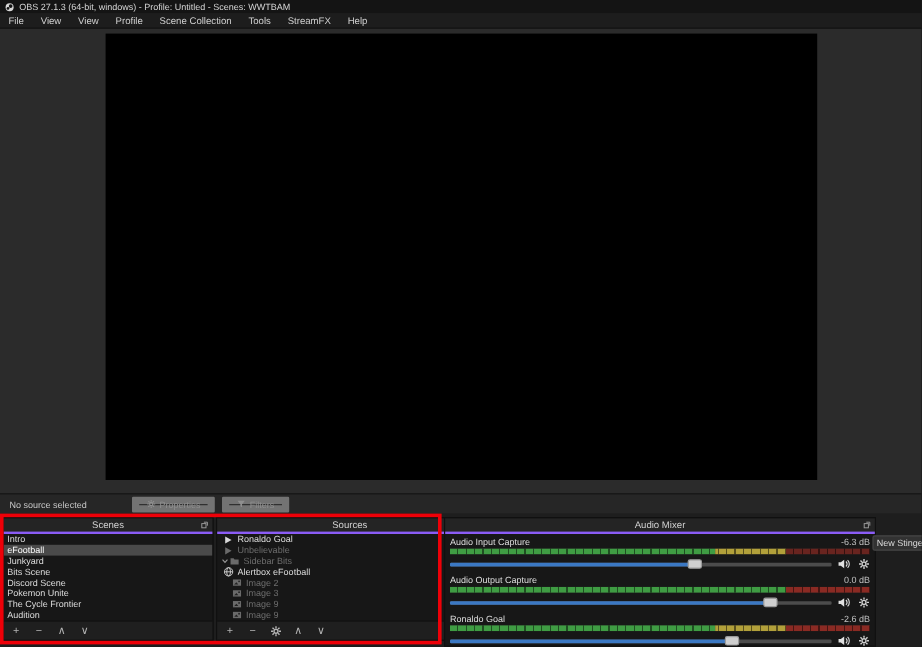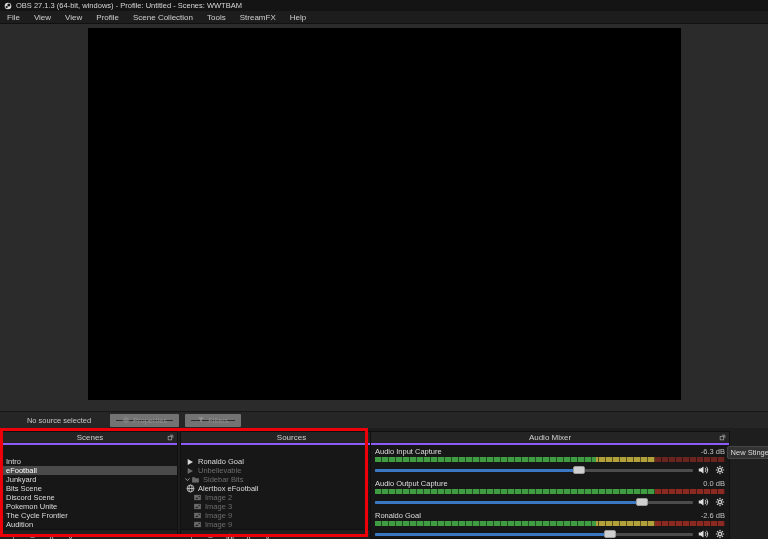--- a/index.html
+++ b/index.html
@@ -16,39 +16,39 @@
     color:#cfcfcf; border-bottom:1px solid #111; }
   .menu-item { padding:0 7px; height:13px; display:flex; align-items:center; }
 
   
   .main { position:absolute; left:0; top:24px; width:768px; height:387px; background:#2b2b2b; }
   .canvas { position:absolute; left:88px; top:4px; width:593px; height:372px; background:#000; }
 
   
   .statusbar { position:absolute; left:0; top:411px; width:768px; height:17px;
     background:#262626; display:flex; align-items:center; font-size:7.5px; color:#c7c7c7;
-    border-top:1px solid #161616;text-align:center; }
+    border-top:1px solid #161616; }
   .statusbar .msg { padding-left:8px; width:110px; }
   .sbtn { display:flex; align-items:center; gap:3px; background:#303030;
     border:6px solid #737373; border-radius:1px; height:13px; padding:0 6px;
     margin-right:6px; color:#8f8f8f; font-size:7.5px; }
 
   
   .dock { position:absolute; left:0; top:428px; width:768px; height:111px; background:#1e1e1e; }
   .panel { position:absolute; background:#171717; border:1px solid #101010; }
   .panel-header { height:13px; background:#242424; border-bottom:2px solid #8b5cf6;
     display:flex; align-items:center; justify-content:center; position:relative;
     font-size:8px; color:#d0d0d0; }
   .panel-header .hicon { position:absolute; right:3px; top:2px; color:#9a9a9a; }
 
   #scenes-panel  { left:2px;   top:3px; width:176px; height:103px; }
   #sources-panel { left:180px; top:3px; width:223px; height:103px; }
   #mixer-panel   { left:370px; top:3px; width:360px; height:108px; }
 
-  .list { height:72px; overflow:hidden;margin-top:12px; }
+  .list { height:72px; overflow:hidden; }
   .row { height:9px; display:flex; align-items:center; font-size:7.5px;
     color:#dcdcdc; padding:0 3px; white-space:nowrap; }
   .row.selected { background:#4a4a4a; color:#fff; }
   .row.dim { color:#6d6d6d; }
   .row .src-icon { width:9px; height:9px; display:flex; align-items:center; margin-right:3px; flex:none; }
   .row .chev { width:7px; flex:none; color:#9a9a9a; display:flex; align-items:center; }
   .row .lbl { flex:1; overflow:hidden; text-overflow:ellipsis; }
   .row .vis, .row .lock { width:10px; flex:none; display:flex; justify-content:center; }
 
   .panel-toolbar { height:16px; display:flex; align-items:center; gap:8px;

